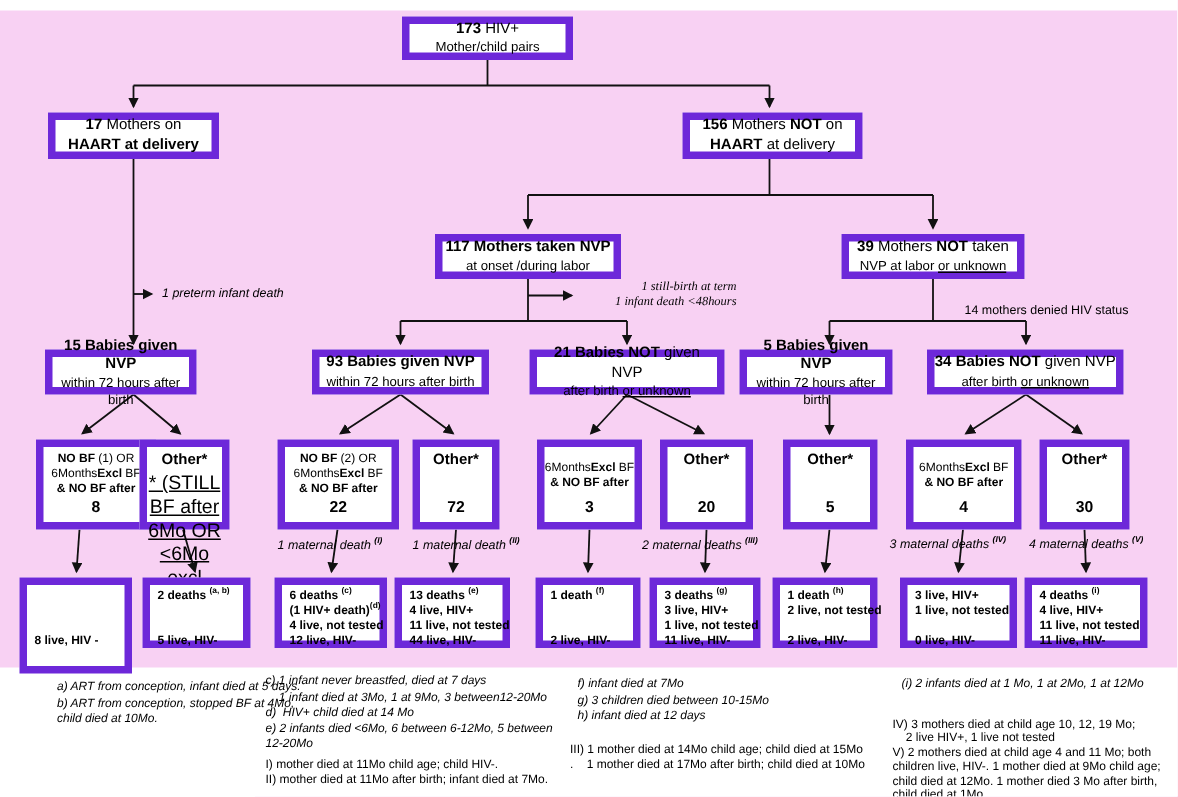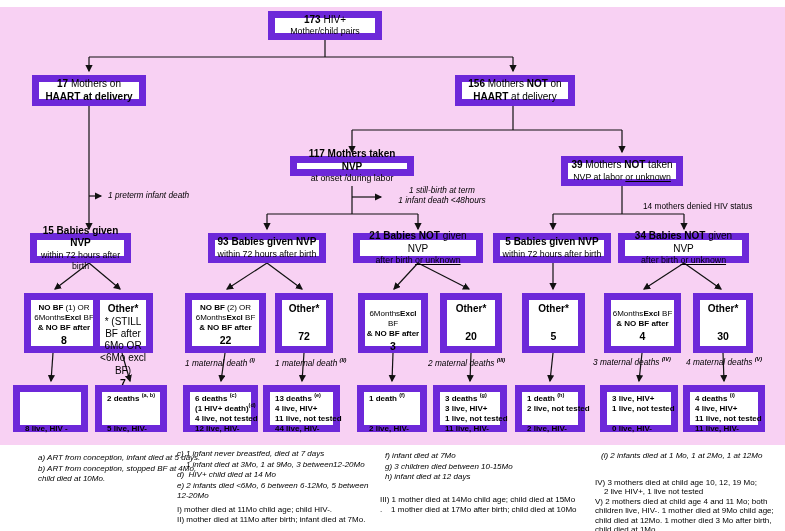--- a/index.html
+++ b/index.html
@@ -1,39 +1,39 @@
 <!DOCTYPE html>
 <html><head>
 <meta charset="utf-8">
 <style>
   html,body{margin:0;padding:0;background:#fff;}
   .canvas{position:relative;width:785px;height:531px;background:#ffffff;
     font-family:"Liberation Sans","DejaVu Sans",sans-serif;color:#000;overflow:hidden;}
   .pink-bg{position:absolute;left:0;top:7px;width:785px;height:438px;background:#f8d1f3;}
   svg.connectors{position:absolute;left:0;top:0;pointer-events:none;}
-  .box{position:absolute;background:#fff;border:7px solid #6d28d9;box-sizing:border-box;
+  .box{position:absolute;background:#fff;border:5px solid #6d28d9;box-sizing:border-box;
     text-align:center;}
   .node{display:flex;flex-direction:column;justify-content:center;line-height:1.25;}
   .nl1{font-size:10px;} .nl1 b{font-weight:bold;}
   .nl2{font-size:8.8px;}
   .u{text-decoration:underline;}
   .feed{display:flex;flex-direction:column;align-items:center;padding-top:3px;
     font-size:8px;line-height:1.28;}
   .feed.pt{padding-top:9px;}
   .fl b{font-weight:bold;}
   .ftitle{font-weight:bold;font-size:10px;}
-  .fnote{font-size:10px;line-height:1.22;}
+  .fnote{font-size:13px;line-height:1.22;text-decoration:underline;}
   .fv{margin-top:auto;margin-bottom:3px;font-weight:bold;font-size:10.5px;}
   .out{font-weight:bold;font-size:8px;text-align:left;padding:3px 2px 0 5px;line-height:1;}
   .ol{height:10px;white-space:pre;}
   sup{font-size:5.6px;vertical-align:super;line-height:0;}
   .ann{position:absolute;font-size:8.3px;white-space:nowrap;}
   .it{font-style:italic;}
   .bd{font-weight:normal;}
-  .ann.center{text-align:center;white-space:normal;line-height:1.2;}
+  .ann.center{text-align:right;white-space:normal;line-height:1.2;font-family:Liberation Serif, serif;}
   .msup{font-weight:bold;}
   .fn-block{position:absolute;font-size:8px;line-height:10.5px;}
   .fn-block div{white-space:pre;}
   .fn-block.bd{line-height:10px;}
   .fn-block.tight{line-height:9.4px;}
 </style>
 </head>
 <body>
 
 <div class="canvas">
@@ -93,21 +93,21 @@
 
   <div class="box node" style="left:32px;top:75px;width:114px;height:31px">
     <div class="nl1"><b>17</b><span> Mothers on</span></div>
     <div class="nl1"><b>HAART at delivery</b></div>
   </div>
   <div class="box node" style="left:455px;top:75px;width:120px;height:31px">
     <div class="nl1"><b>156</b><span> Mothers </span><b>NOT</b><span> on</span></div>
     <div class="nl1"><b>HAART</b><span> at delivery</span></div>
   </div>
 
-  <div class="box node" style="left:290px;top:156px;width:124px;height:20px">
+  <div class="box node" style="left:290px;top:156px;width:124px;height:30px">
     <div class="nl1"><b>117 Mothers taken NVP</b></div>
     <div class="nl2">at onset /during labor</div>
   </div>
   <div class="box node" style="left:561px;top:156px;width:122px;height:30px">
     <div class="nl1"><b>39</b><span> Mothers </span><b>NOT</b><span> taken</span></div>
     <div class="nl2"><span>NVP at labor </span><span class="u">or unknown</span></div>
   </div>
 
   <div class="ann it" style="left:108px;top:190px">1 preterm infant death</div>
   <div class="ann it center" style="left:393px;top:186px;width:98px">
@@ -121,21 +121,21 @@
     <div class="nl2">within 72 hours after birth</div>
   </div>
   <div class="box node" style="left:208px;top:233px;width:118px;height:30px">
     <div class="nl1"><b>93 Babies given NVP</b></div>
     <div class="nl2">within 72 hours after birth</div>
   </div>
   <div class="box node" style="left:353px;top:233px;width:130px;height:30px">
     <div class="nl1"><b>21 Babies NOT</b><span> given NVP</span></div>
     <div class="nl2"><span>after birth </span><span class="u">or unknown</span></div>
   </div>
-  <div class="box node" style="left:493px;top:233px;width:118px;height:30px">
+  <div class="box node" style="left:493px;top:233px;width:102px;height:30px">
     <div class="nl1"><b>5 Babies given NVP</b></div>
     <div class="nl2">within 72 hours after birth</div>
   </div>
   <div class="box node" style="left:618px;top:233px;width:131px;height:30px">
     <div class="nl1"><b>34 Babies NOT</b><span> given NVP</span></div>
     <div class="nl2"><span>after birth </span><span class="u">or unknown</span></div>
   </div>
 
   <div class="box feed" style="left:24px;top:293px;width:80px;height:60px">
     <div class="fl"><b>NO BF</b><span> (1) OR</span></div>
@@ -182,21 +182,21 @@
     <div class="ftitle">Other*</div>
     <div class="fv">30</div>
   </div>
 
   <div class="ann it" style="left:185px;top:358px"><span>1 maternal death </span><sup class="msup">(I)</sup></div>
   <div class="ann it" style="left:275px;top:358px"><span>1 maternal death </span><sup class="msup">(II)</sup></div>
   <div class="ann it" style="left:428px;top:358px"><span>2 maternal deaths </span><sup class="msup">(III)</sup></div>
   <div class="ann it" style="left:593px;top:357px"><span>3 maternal deaths </span><sup class="msup">(IV)</sup></div>
   <div class="ann it" style="left:686px;top:357px"><span>4 maternal deaths </span><sup class="msup">(V)</sup></div>
 
-  <div class="box out" style="left:13px;top:385px;width:75px;height:47px">
+  <div class="box out" style="left:13px;top:385px;width:75px;height:64px">
     <div class="ol"><span></span><sup></sup></div>
     <div class="ol"><span></span><sup></sup></div>
     <div class="ol"><span></span><sup></sup></div>
     <div class="ol"><span>8 live, HIV -</span><sup></sup></div>
   </div>
   <div class="box out" style="left:95px;top:385px;width:72px;height:47px">
     <div class="ol"><span>2 deaths </span><sup>(a, b)</sup></div>
     <div class="ol"><span></span><sup></sup></div>
     <div class="ol"><span></span><sup></sup></div>
     <div class="ol"><span>5 live, HIV-</span><sup></sup></div>

